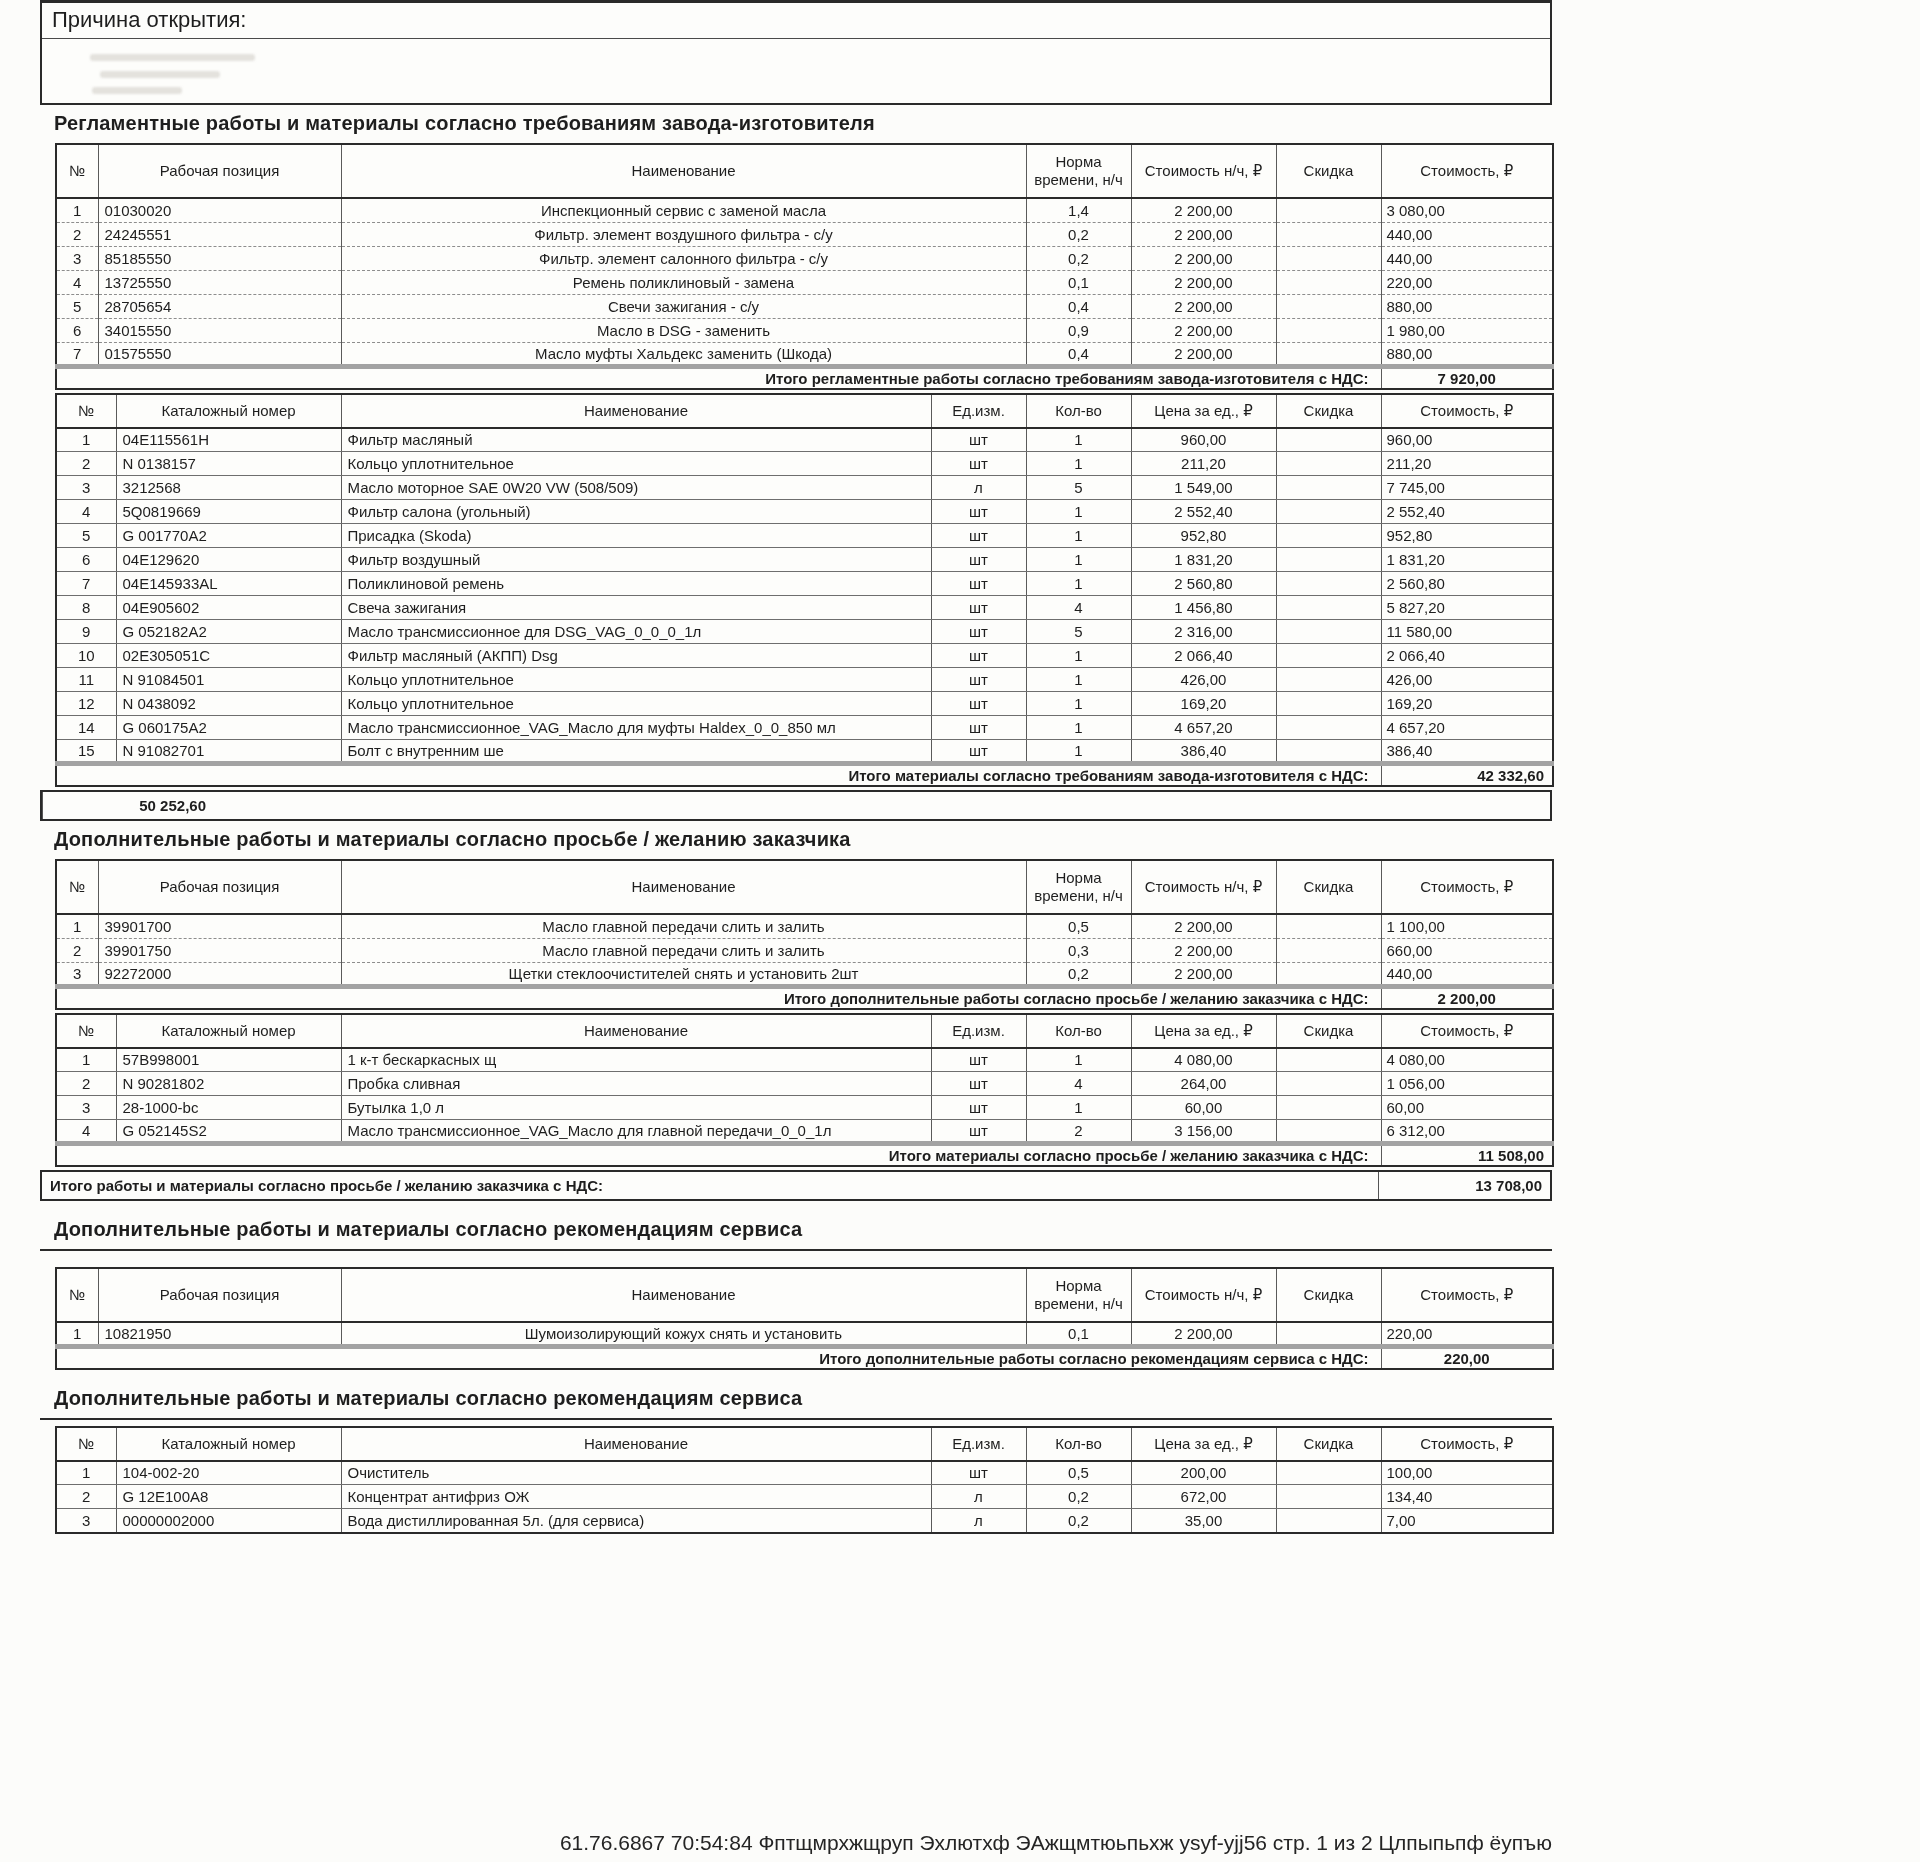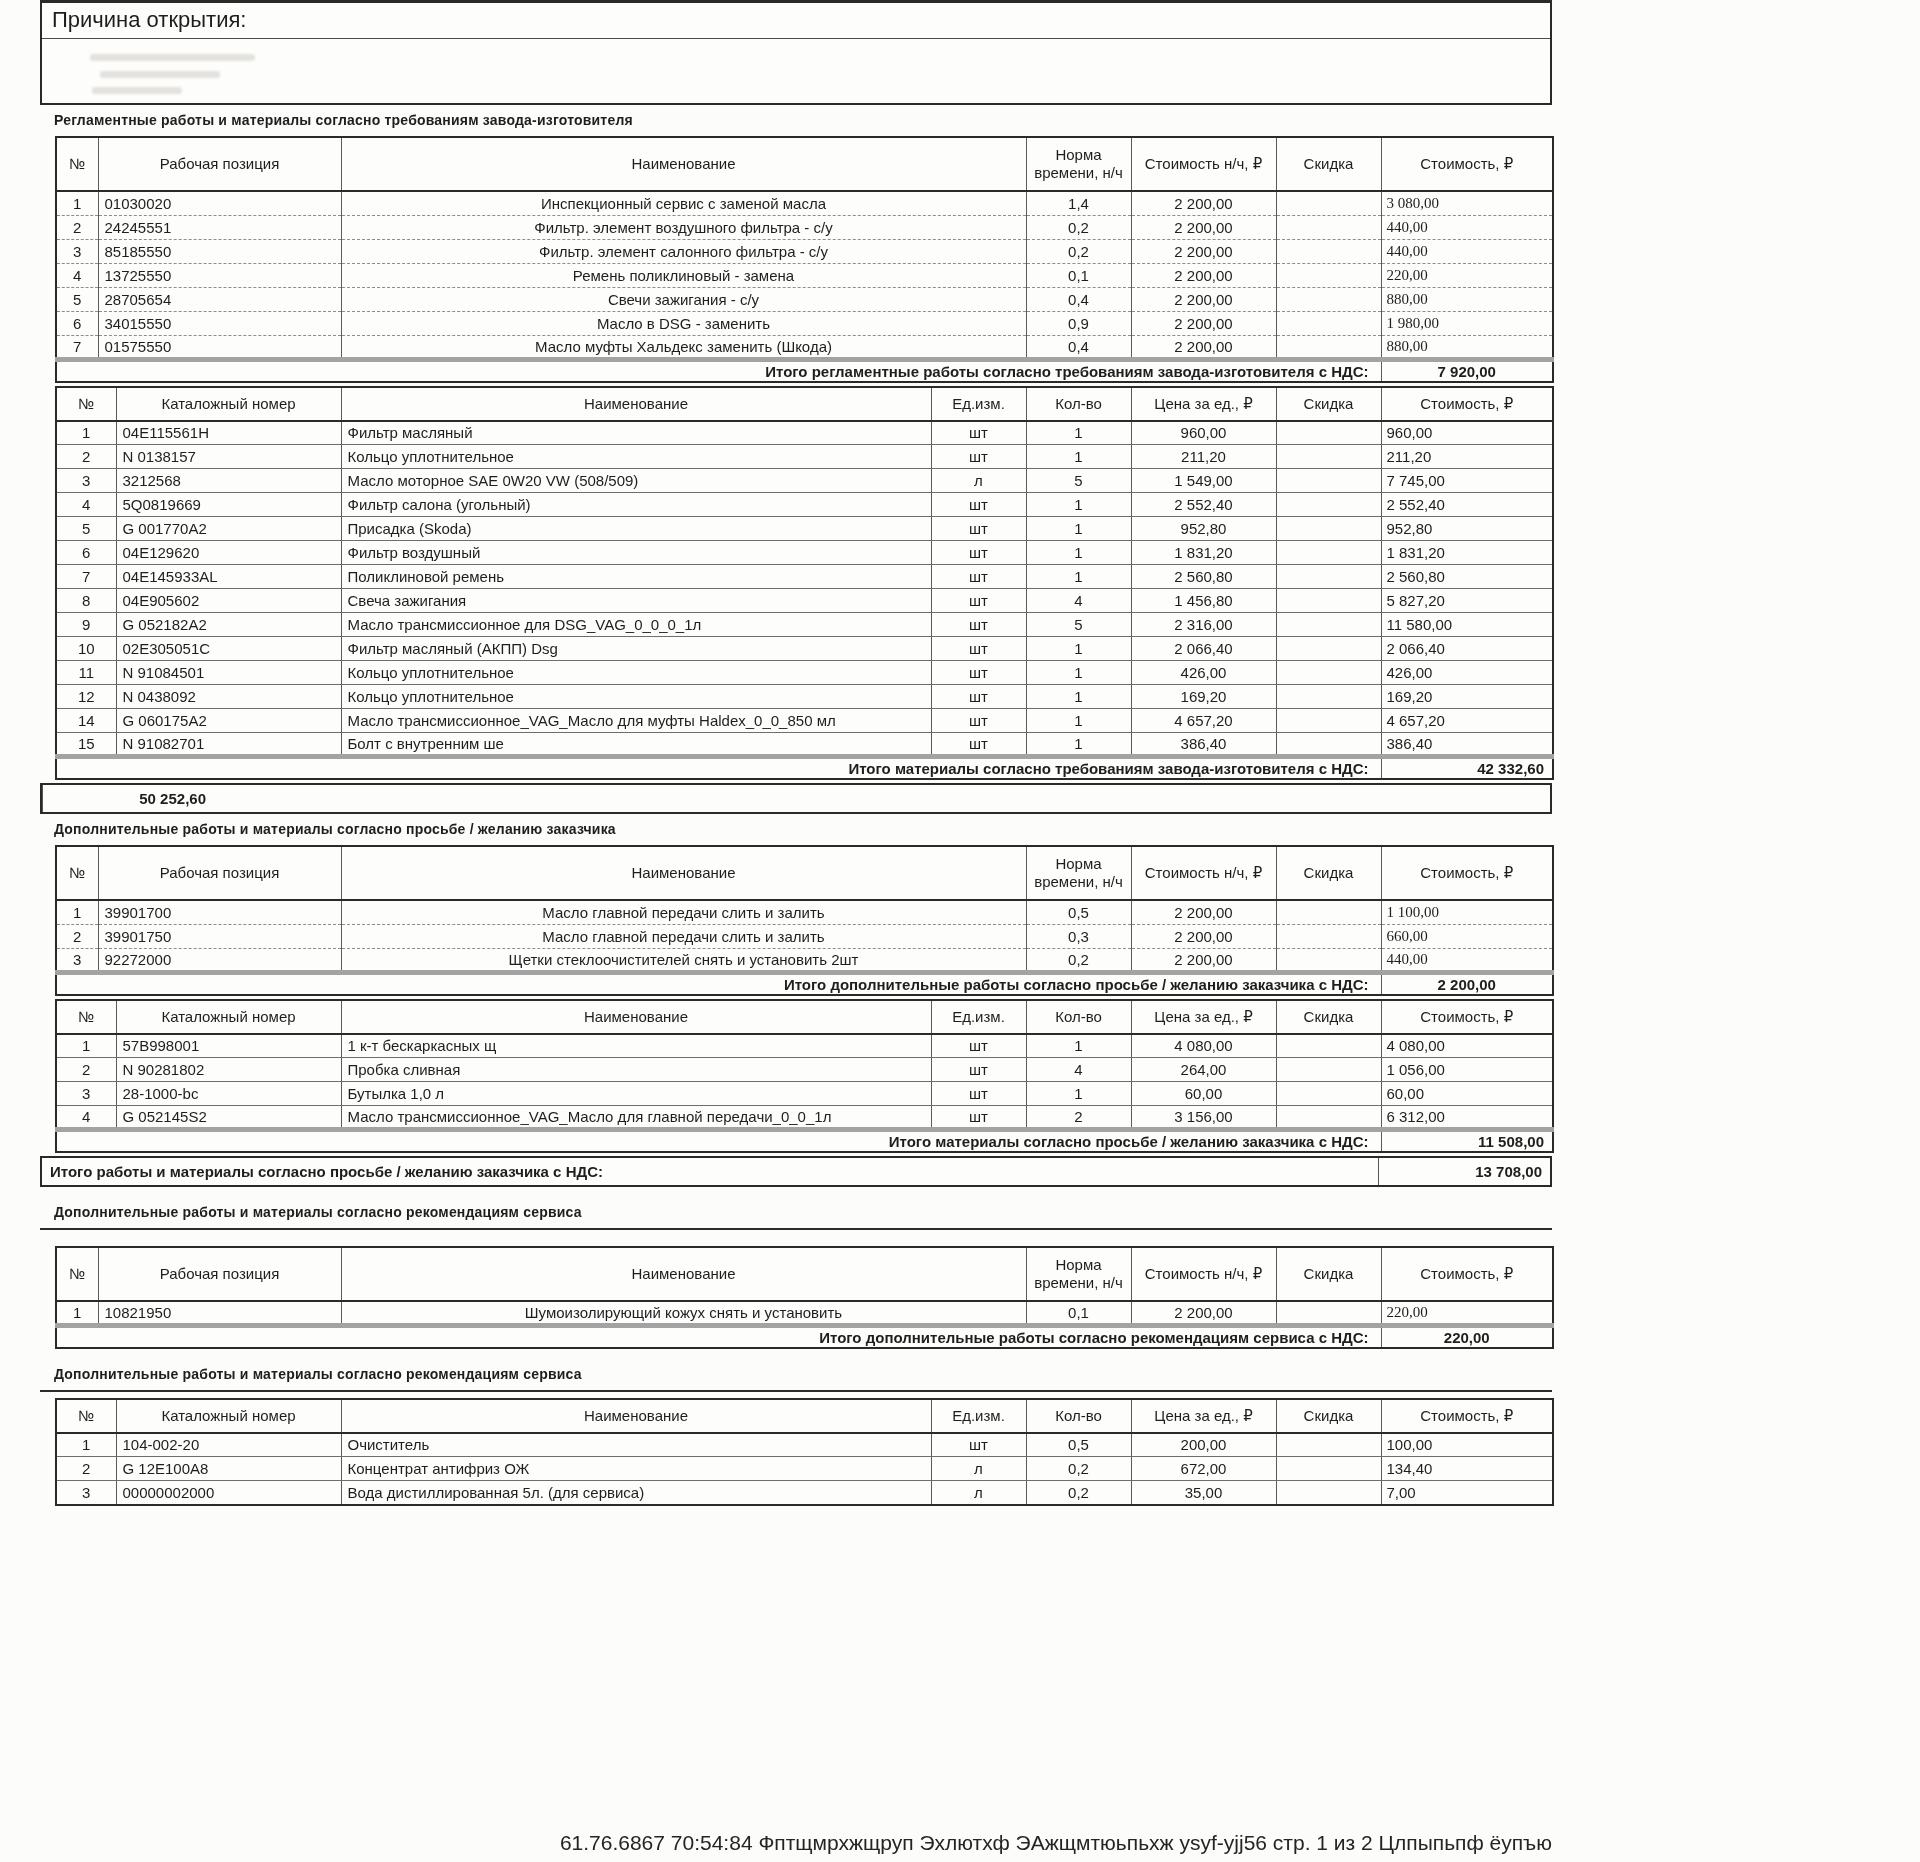--- a/index.html
+++ b/index.html
@@ -18,21 +18,21 @@
   
   .reason { border: 2px solid #2a2a2a; border-top-width: 3px; background: #fdfdfb; }
   .reason-label { font-size: 22px; padding: 4px 10px 5px; border-bottom: 1px solid #4a4a4a; }
   .reason-box { height: 64px; position: relative; }
   .ghost { position: absolute; background: #e4e2dd; height: 7px; border-radius: 3px; filter: blur(1px); }
   .g1 { top: 15px; left: 48px; width: 165px; }
   .g2 { top: 32px; left: 58px; width: 120px; }
   .g3 { top: 48px; left: 50px; width: 90px; }
 
   
-  .section-title { font-size: 14px; font-weight: bold; padding: 7px 0 5px 14px; letter-spacing: 0.2px; }
+  .section-title { font-size: 20px; font-weight: bold; padding: 7px 0 5px 14px; letter-spacing: 0.2px; }
   .underlined { border-bottom: 2px solid #2a2a2a; padding-bottom: 8px; }
   .gap-lg { margin-bottom: 16px; }
   .gap-sm { margin-bottom: 6px; }
   .mt-md { margin-top: 10px; }
 
   
   table.tbl {
     border-collapse: collapse;
     table-layout: fixed;
     width: 1497px;
@@ -59,21 +59,21 @@
     padding: 1px 5px;
     text-align: center;
     vertical-align: middle;
     white-space: nowrap;
   }
   
   .work tbody td { border-top: 1px dashed #8d8d8d; border-bottom: 1px dashed #8d8d8d; }
   .mat tbody td { border-top: 1px solid #6e6e6e; border-bottom: 1px solid #6e6e6e; }
 
   .work tbody td:nth-child(2) { text-align: left; padding-left: 6px; }
-  .work tbody td:nth-child(7) { text-align: left; padding-left: 5px; font-family: Liberation Serif, serif; }
+  .work tbody td:nth-child(7) { text-align: left; padding-left: 5px; }
   .mat tbody td:nth-child(2), .mat tbody td:nth-child(3) { text-align: left; padding-left: 6px; }
   .mat tbody td:nth-child(8) { text-align: left; padding-left: 5px; }
 
   
   .tbl tfoot td { height: 15px; font-weight: bold; vertical-align: middle; border-top: 5px solid #a3a3a3; }
   .t-label { text-align: right; padding-right: 12px; border-right: 1px solid #5a5a5a; }
   .work tfoot .t-value { text-align: center; margin-top: 20px; }
   .mat tfoot .t-value { text-align: right; padding-right: 8px; border-radius: 12px; }
 
   

